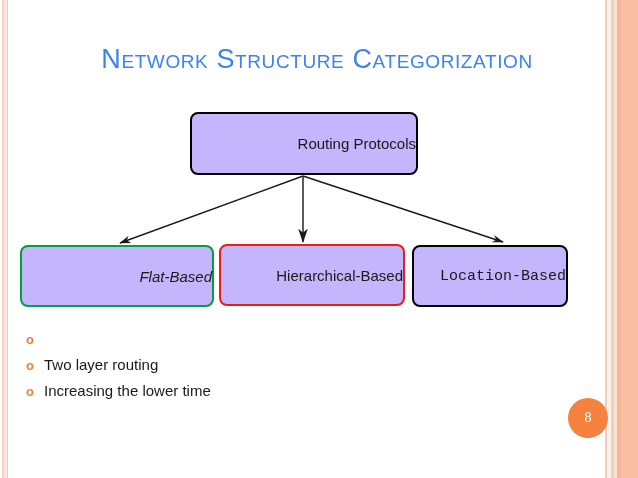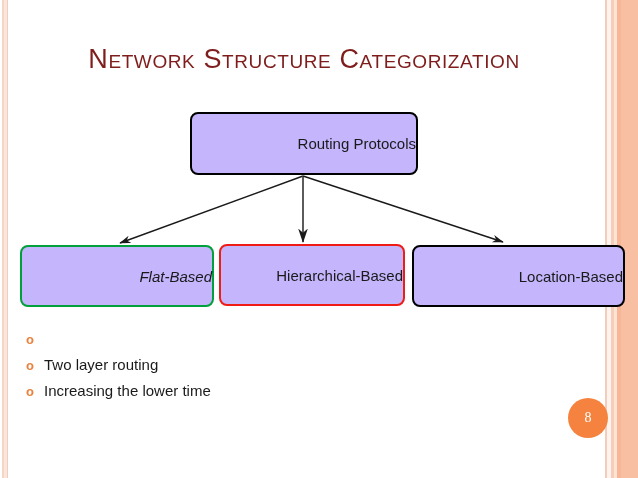--- a/index.html
+++ b/index.html
@@ -31,25 +31,25 @@
   .bar-right-1 { left: 605px; width: 2px; background: #f3cdbb; }
   .bar-right-2 { left: 607px; width: 4px; background: #fdf3ee; }
   .bar-right-3 { left: 611px; width: 3px; background: #f6cdb9; }
   .bar-right-4 { left: 614px; width: 3px; background: #fbe3d6; }
   .bar-right-5 { left: 617px; width: 4px; background: #f7b796; }
   .bar-right-6 { left: 621px; width: 17px; background: #f9bfa2; }
 
   
   #title {
     position: absolute;
-    left: 4px;
+    left: 17px;
     top: 44px;
     width: 600px;
     text-align: center;
-    color: #7f1d1d;
+    color: #3b82f6;
     font-size: 27px;
     font-variant: small-caps;
     letter-spacing: 0.6px;
     white-space: nowrap;
   }
 
   
   #diagram {
     position: absolute;
     left: 0;
@@ -76,22 +76,23 @@
   #node-flat {
     left: 20px;   top: 245px;  width: 194px; height: 62px;
     border: 2.5px solid #00a03c;
     font-style: italic;
   }
   #node-hier {
     left: 219px;  top: 244px;  width: 186px; height: 62px;
     border: 2.5px solid #ee1c14;
   }
   #node-loc {
-    left: 412px;  top: 245px;  width: 213px; height: 62px;
+    left: 412px;  top: 245px;  width: 156px; height: 62px;
     border: 2.5px solid #000000;
+    font-family: Liberation Mono, monospace;
   }
 
   
   #bullets {
     position: absolute;
     left: 26px;
     top: 328px;
     width: 560px;
     margin: 0;
     padding: 0;

